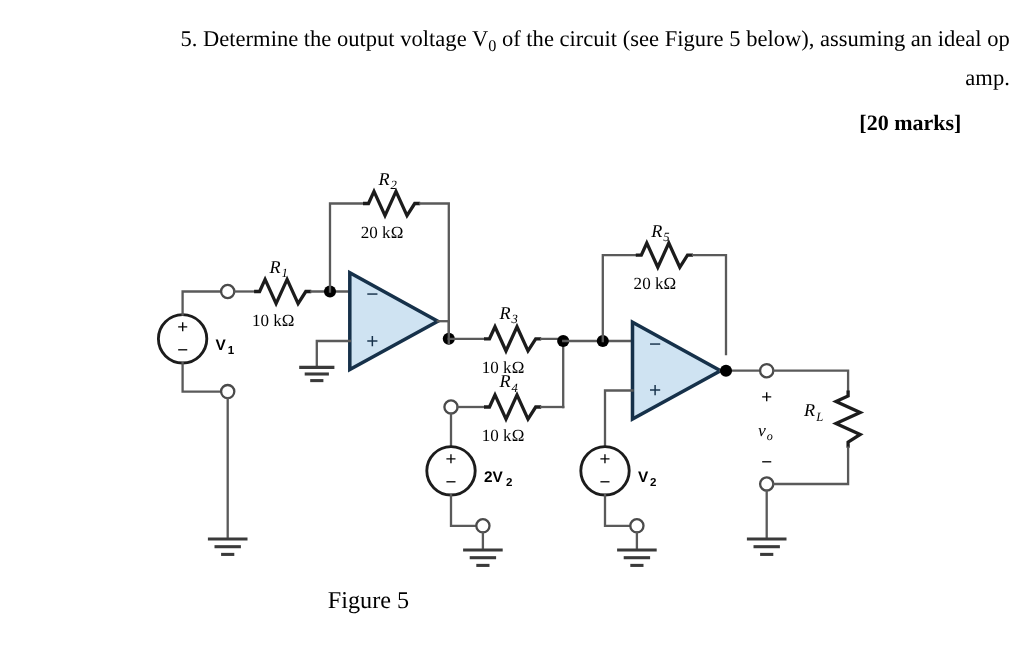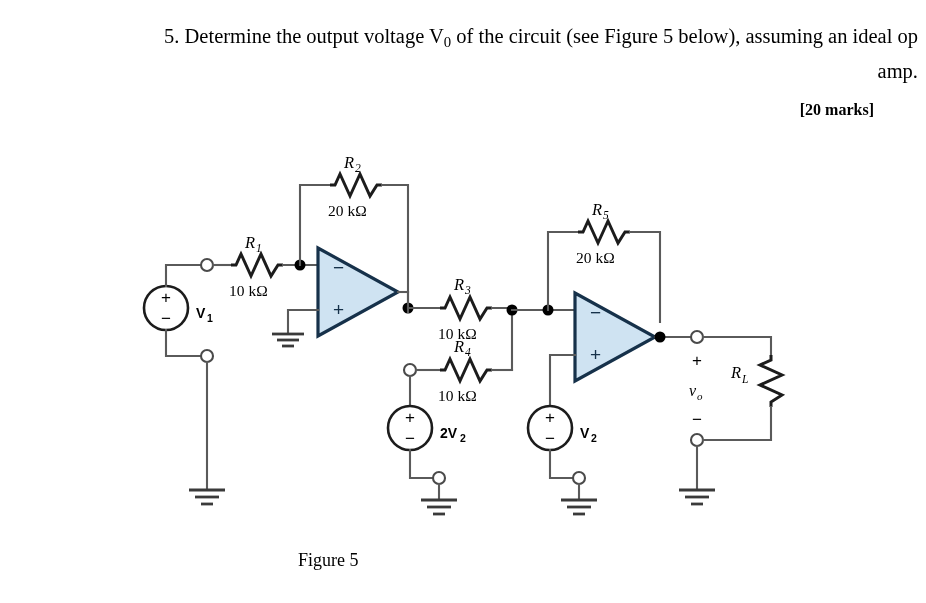--- a/index.html
+++ b/index.html
@@ -25,29 +25,29 @@
     text-align: right;
   }
   #question-text .sub {
     font-size: 0.72em;
     vertical-align: -0.28em;
   }
   #marks {
     position: absolute;
     right: 52px;
     top: 101px;
-    font-size: 16px;
+    font-size: 20px;
     font-weight: bold;
     font-family: "Liberation Serif", serif;
   }
   #figure-caption {
     position: absolute;
     left: 298px;
-    top: 550px;
-    font-size: 18px;
+    top: 533px;
+    font-size: 22px;
   }
   #schematic {
     position: absolute;
     left: 0px;
     top: 140px;
   }
   svg text { font-family: "Liberation Serif", serif; }
   .wire { stroke: #5a5a5a; stroke-width: 2.1; fill: none; stroke-linecap: square; }
   .zig { stroke: #1c1c1c; stroke-width: 3.0; fill: none; stroke-linejoin: miter; stroke-linecap: butt; }
   .node { fill: #000000; }

